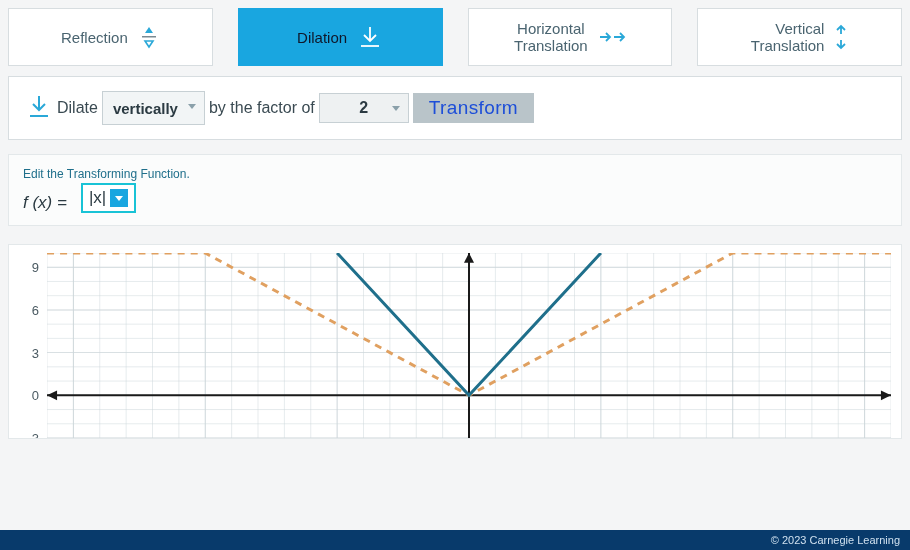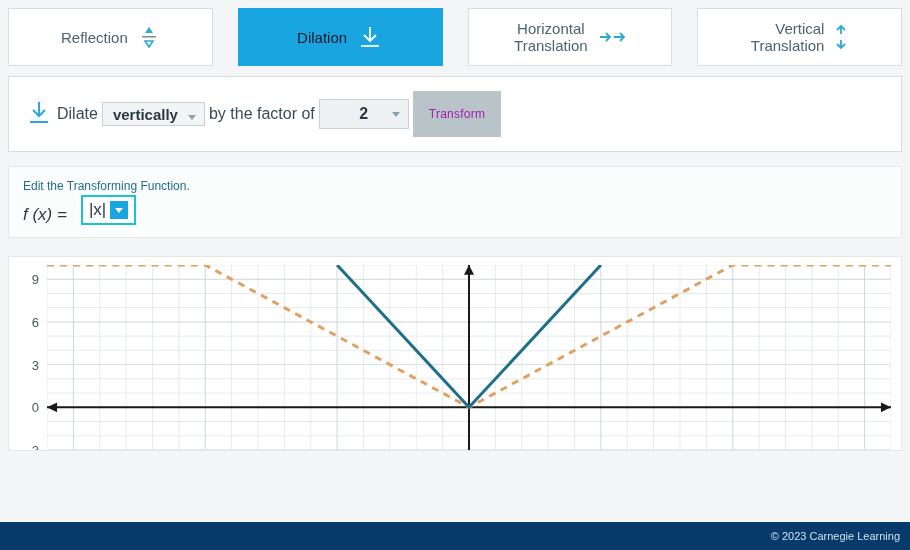--- a/index.html
+++ b/index.html
@@ -2,38 +2,38 @@
 <html><head>
 <meta charset="utf-8">
 <style>
 *{box-sizing:border-box;margin:0;padding:0;font-family:"Segoe UI",Arial,sans-serif}
 body{background:#f4f5f6;width:910px;height:550px;overflow:hidden;position:relative}
 .tabs{display:flex;gap:25px;margin:8px 8px 0 8px}
 .tab{flex:1;background:#fff;border:1px solid #d7dde0;height:58px;display:flex;align-items:center;justify-content:center;gap:10px;color:#4a6470;font-size:15px;cursor:pointer}
 .tab.active{background:#19a6e0;color:#0f172a;border-color:#19a6e0}
 .tab .icon{display:inline-flex;align-items:center}
 .row2{display:flex;align-items:center;gap:4px;background:#fff;border:1px solid #d7dde0;margin:10px 8px 0 8px;padding:14px 16px;color:#3a4a52;font-size:16px}
-.sel{background:#f2f5f6;border:1px solid #c7d0d4;height:24px;padding:0 26px 0 10px;font-size:15px;font-weight:600;color:#2b3a42;position:relative;display:inline-flex;align-items:center;cursor:pointer}
+.sel{background:#f2f5f6;border:1px solid #c7d0d4;height:34px;padding:0 26px 0 10px;font-size:15px;font-weight:600;color:#2b3a42;position:relative;display:inline-flex;align-items:center;cursor:pointer}
 .sel::after{content:"";position:absolute;right:8px;top:12px;border-left:4px solid transparent;border-right:4px solid transparent;border-top:5px solid #8aa0aa}
 .numbox{background:#eef1f2;border:1px solid #c7d0d4;height:30px;width:90px;display:inline-flex;align-items:center;justify-content:center;font-weight:600;color:#2b3a42;position:relative;cursor:pointer}
 .numbox::after{content:"";position:absolute;right:8px;top:12px;border-left:4px solid transparent;border-right:4px solid transparent;border-top:5px solid #8aa0aa}
-.btn{background:#b9c4c9;color:#a21caf;border:none;height:46px;padding:0 16px;font-size:12px;letter-spacing:.02em;cursor:pointer}
+.btn{background:#b9c4c9;color:#1d4ed8;border:none;height:30px;padding:0 16px;font-size:19px;letter-spacing:.02em;cursor:pointer}
 .editpanel{margin:14px 8px 0 8px;background:#fbfcfc;border:1px solid #e3e8ea;padding:12px 14px}
 .editpanel h3{color:#1f6f8b;font-size:12px;font-weight:400;margin-bottom:2px}
 .fnrow{display:flex;align-items:flex-end;gap:14px;font-size:17px;color:#2b3a42}
 .funcbox{border:2px solid #19c3d6;background:#fff;padding:3px 6px;display:inline-flex;align-items:center;gap:4px}
 .funcbox .dd{width:18px;height:18px;background:#19a6e0;display:inline-flex;align-items:center;justify-content:center}
 .funcbox .dd::after{content:"";border-left:4px solid transparent;border-right:4px solid transparent;border-top:5px solid #fff}
 .tform{color:#2b3a42;font-weight:600}
 .chartwrap{margin:18px 8px 0 8px;background:#fff;border:1px solid #e3e8ea;padding:8px 10px 0 10px;height:195px;position:relative;overflow:hidden}
 .chart{position:relative;width:100%;height:100%}
 .ylabels{position:absolute;left:0;top:0;height:100%;width:24px;font-size:13px;color:#4a5a62}
 .ylab{position:absolute;left:0;width:20px;text-align:right;transform:translateY(-50%)}
 svg.plot{position:absolute;left:28px;top:0;right:0;bottom:0;width:calc(100% - 28px);height:100%}
-.footer{position:absolute;bottom:0;left:0;right:0;height:28px;background:#083a6b;color:#cfe0ef;font-size:11px;display:flex;align-items:center;justify-content:flex-end;padding:0 10px}
+.footer{position:absolute;bottom:0;left:0;right:0;height:20px;background:#083a6b;color:#cfe0ef;font-size:11px;display:flex;align-items:center;justify-content:flex-end;padding:0 10px}
 </style>
 </head>
 <body>
 
 <div class="tabs">
   <div class="tab">
     <span>Reflection</span>
     <span class="icon">
       <svg width="22" height="24" viewBox="0 0 22 24">
           <polygon points="11,2 7,8 15,8" fill="#2aa8d8"></polygon>

